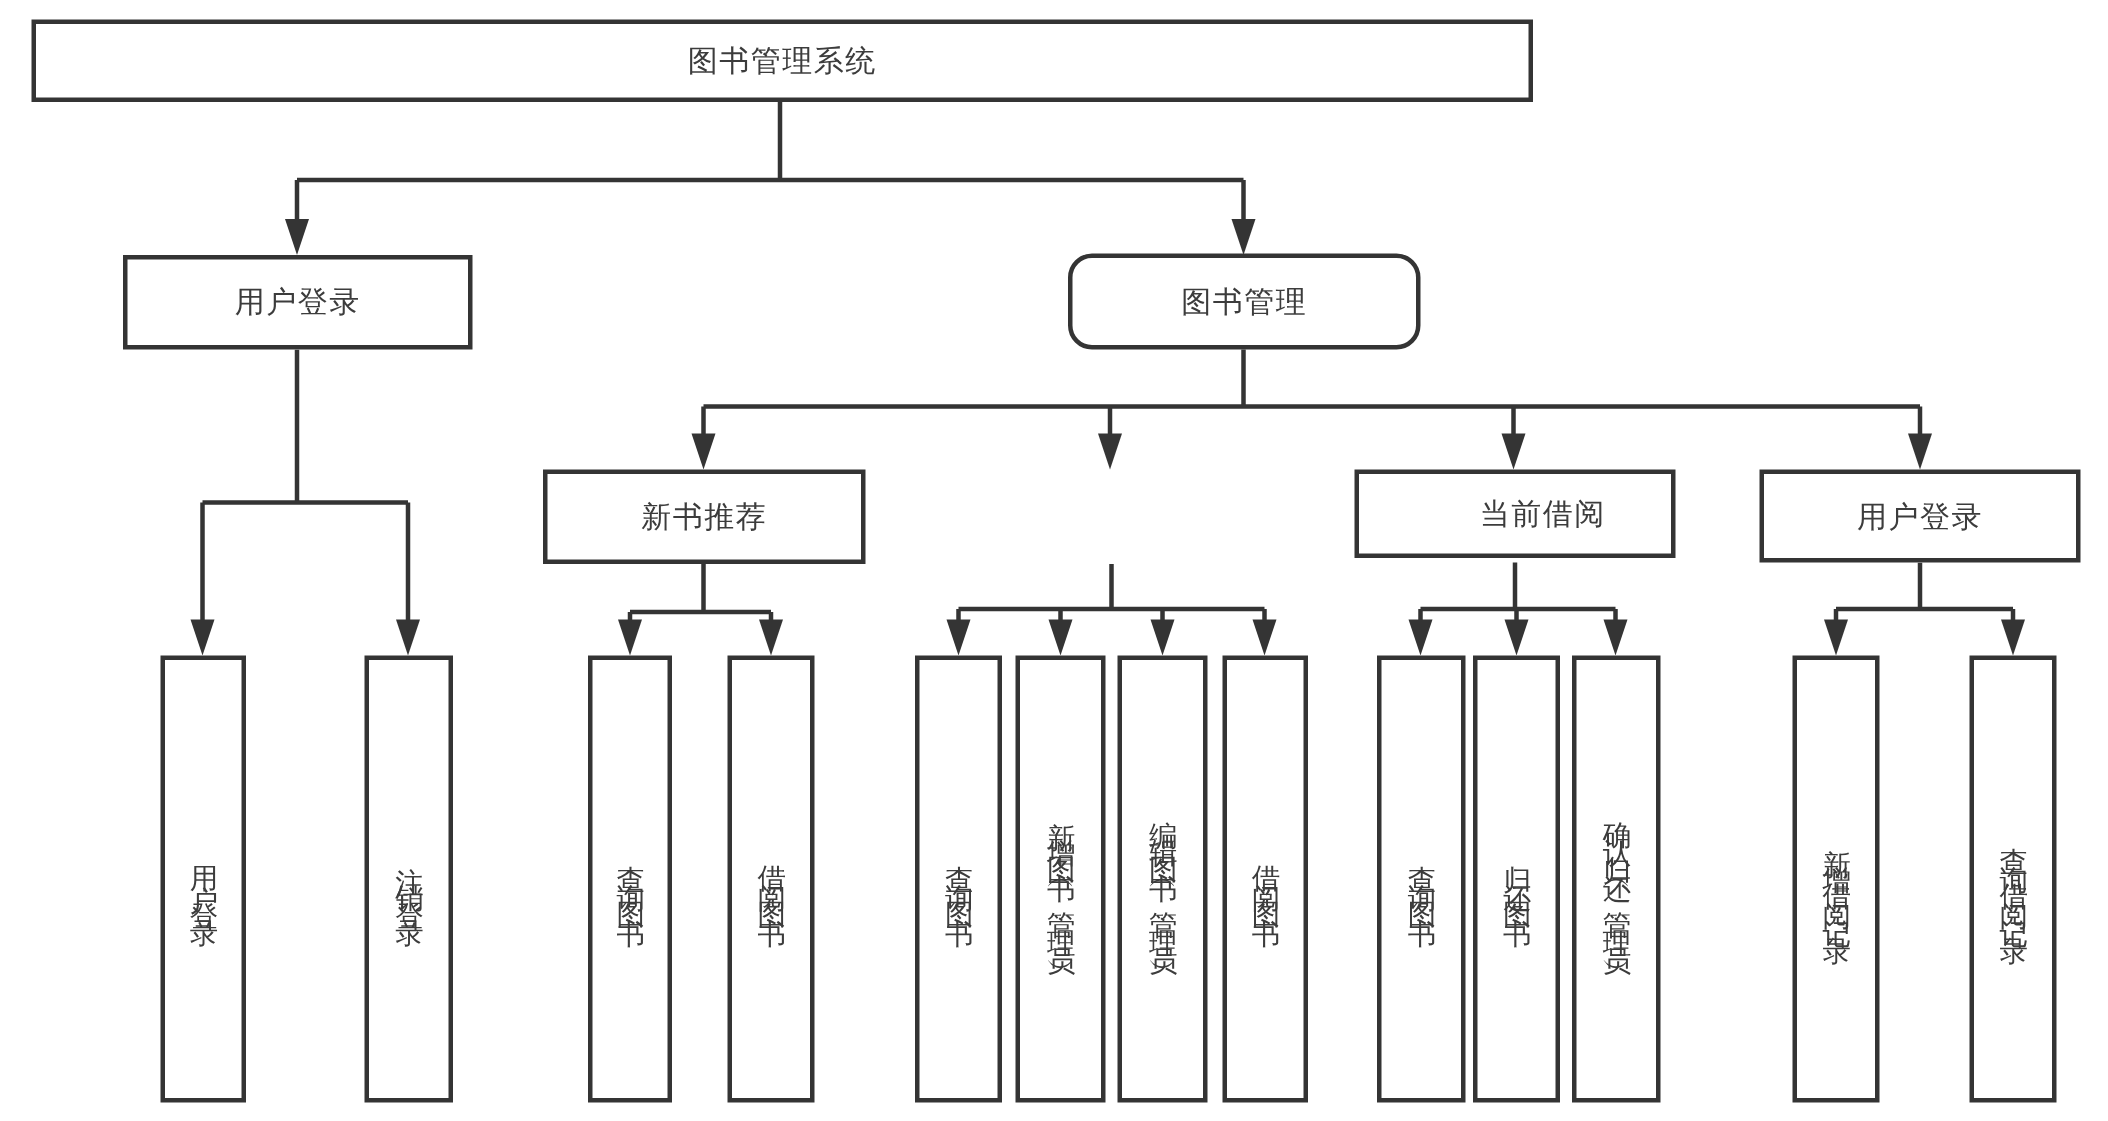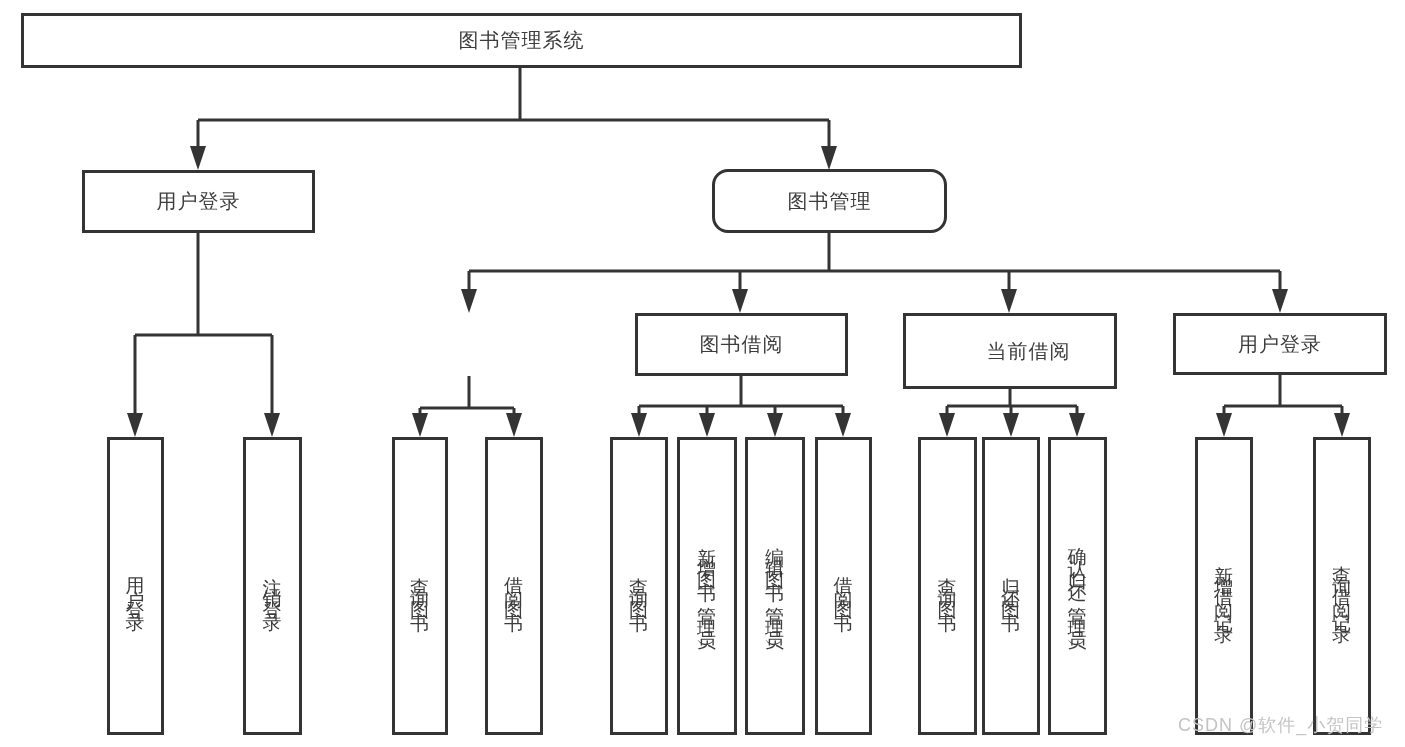--- a/index.html
+++ b/index.html
@@ -72,24 +72,24 @@
     <span>图书管理系统</span>
   </div>
 
   <div class="node" style="left:82px;top:170px;width:233px;height:63px;">
     <span>用户登录</span>
   </div>
   <div class="node" style="left:712px;top:169px;width:235px;height:64px;border-radius:16px;">
     <span>图书管理</span>
   </div>
 
-  <div class="node" style="left:635px;top:313px;width:213px;height:63px;">
-    <span>图书借阅</span>
+  <div class="node" style="left:362px;top:313px;width:215px;height:63px;">
+    <span>新书推荐</span>
   </div>
-  <div class="node" style="left:903px;top:313px;width:214px;height:76px;padding-left:37px;">
+  <div class="node" style="left:903px;top:313px;width:214px;height:59px;padding-left:37px;">
     <span>当前借阅</span>
   </div>
   <div class="node" style="left:1173px;top:313px;width:214px;height:62px;">
     <span>用户登录</span>
   </div>
 
   <div class="node leaf" style="left:107px;top:437px;width:57px;height:298px;">
     <span class="vtxt">用户登录</span>
   </div>
   <div class="node leaf" style="left:243px;top:437px;width:59px;height:298px;">
@@ -126,15 +126,14 @@
     <span class="vtxt">确认归还（管理员）</span>
   </div>
 
   <div class="node leaf" style="left:1195px;top:437px;width:58px;height:298px;">
     <span class="vtxt">新增借阅记录</span>
   </div>
   <div class="node leaf" style="left:1313px;top:437px;width:58px;height:298px;">
     <span class="vtxt">查询借阅记录</span>
   </div>
 
-  <div class="watermark">CSDN @软件_小贺同学</div>
 
 </div>
 
 </body></html>

